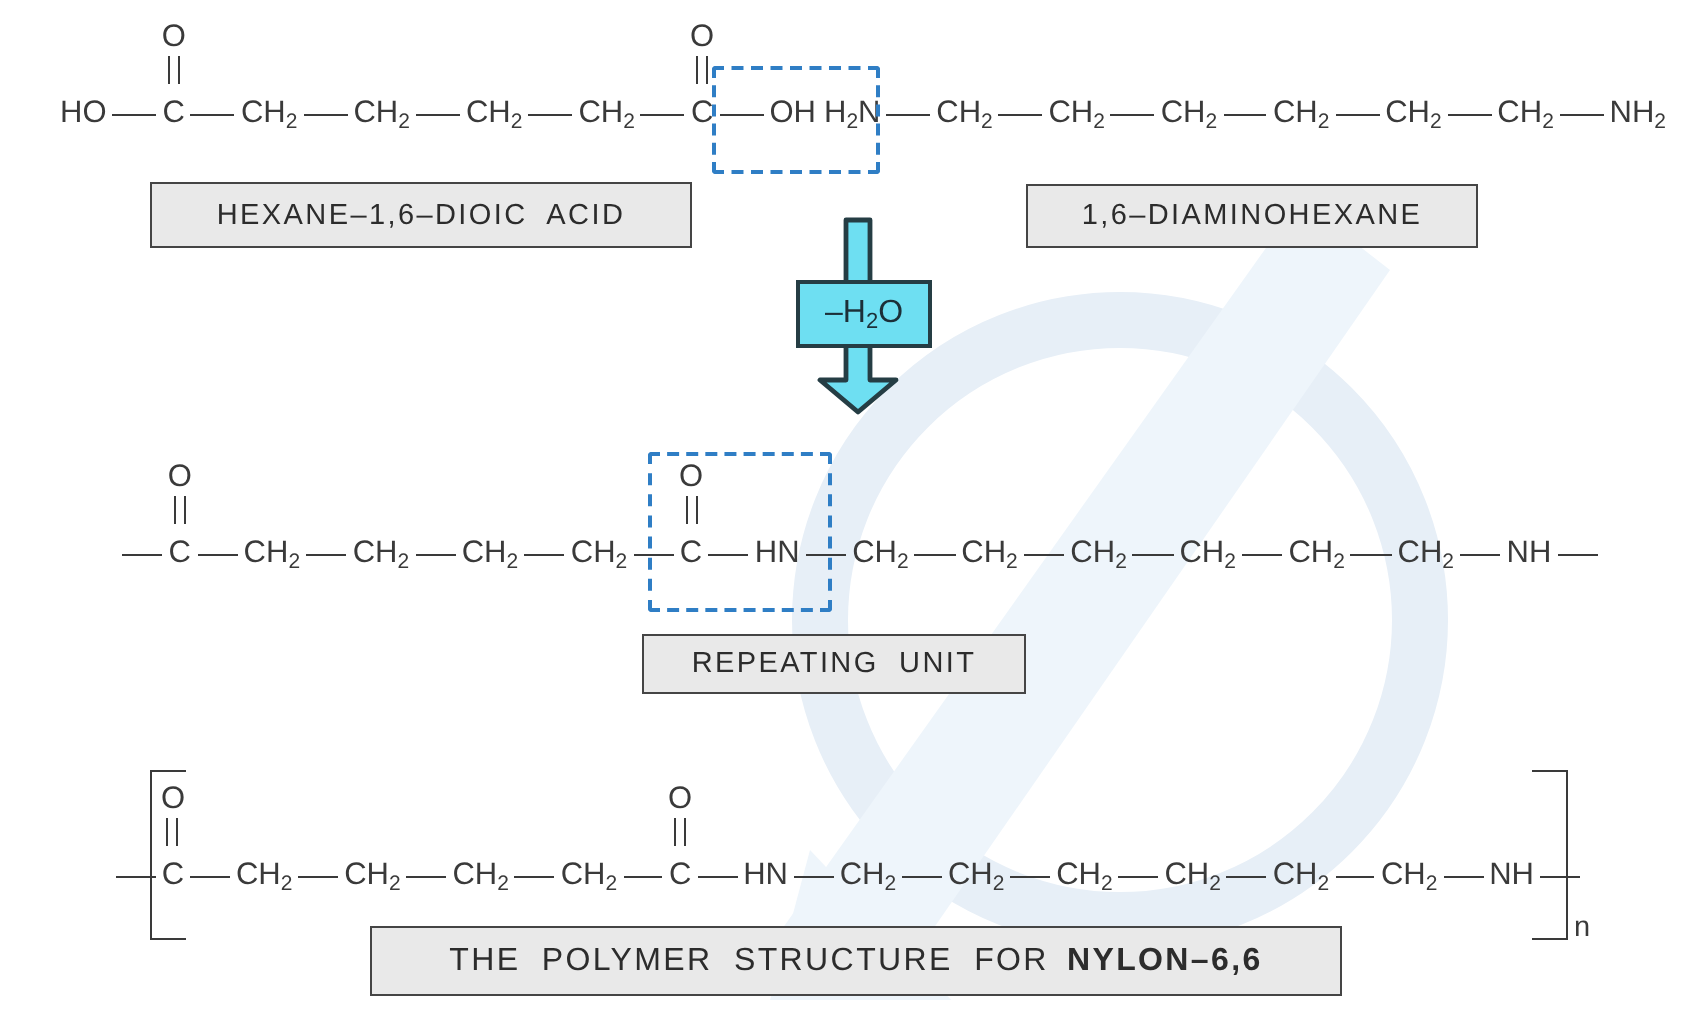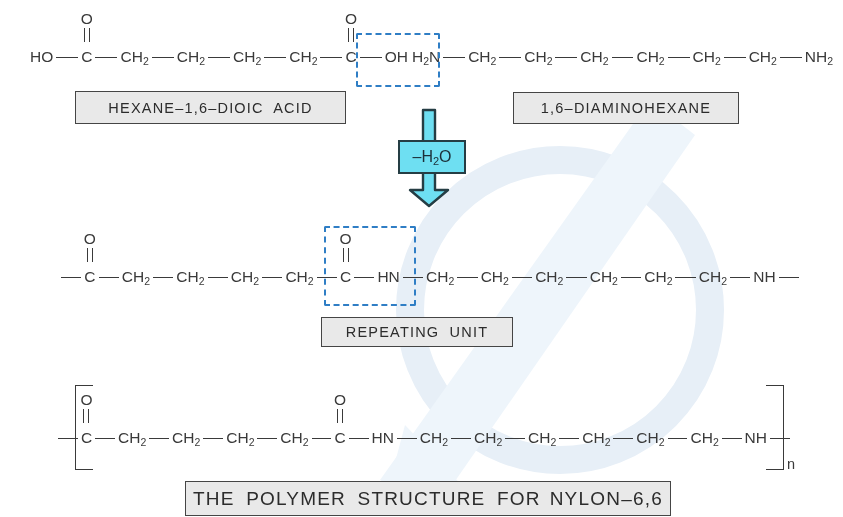--- a/index.html
+++ b/index.html
@@ -21,21 +21,21 @@
   .carbonyl .dbond{
     position:absolute;top:-19px;left:50%;transform:translateX(-50%);
     width:4px;height:14px;border-left:1.7px solid #3a3a3a;border-right:1.7px solid #3a3a3a;
   }
   
   .label-box{
     position:absolute;z-index:2;background:#e9e9e9;border:1.6px solid #454545;
     display:flex;align-items:center;justify-content:center;
     font-size:14.5px;letter-spacing:1.2px;word-spacing:5px;color:#2c2c2c;
   }
-  .label-box .bold{font-weight:normal;margin-left:9px;}
+  .label-box .bold{font-weight:bold;margin-left:9px;}
   
   .dash-box{position:absolute;z-index:3;border:2px dashed #2f7ec5;border-radius:2px;}
   
   .arrow-svg{position:absolute;left:405px;top:108px;z-index:1;}
   .arrow-svg path{stroke:#253d44;stroke-width:2.4;stroke-linejoin:round;}
   .h2o-box{
     position:absolute;left:398px;top:140px;width:64px;height:30px;z-index:2;
     border:2px solid #253d44;display:flex;align-items:center;justify-content:center;
     font-size:16px;color:#1c2f38;
   }
@@ -312,18 +312,18 @@
       <span class="tok">
         <span>NH</span>
       </span>
       <span class="bond"></span>
     </div>
 
   <div class="bracket left"></div>
   <div class="bracket right"></div>
   <span class="n-sub">n</span>
 
-  <div class="label-box" style="left:185px;top:481px;width:484px;height:33px;font-size:19px;">
+  <div class="label-box" style="left:185px;top:463px;width:484px;height:33px;font-size:16px;">
     <span>THE POLYMER STRUCTURE FOR</span>
     <span class="bold">NYLON–6,6</span>
   </div>
 
 </div>
 
 </body></html>

